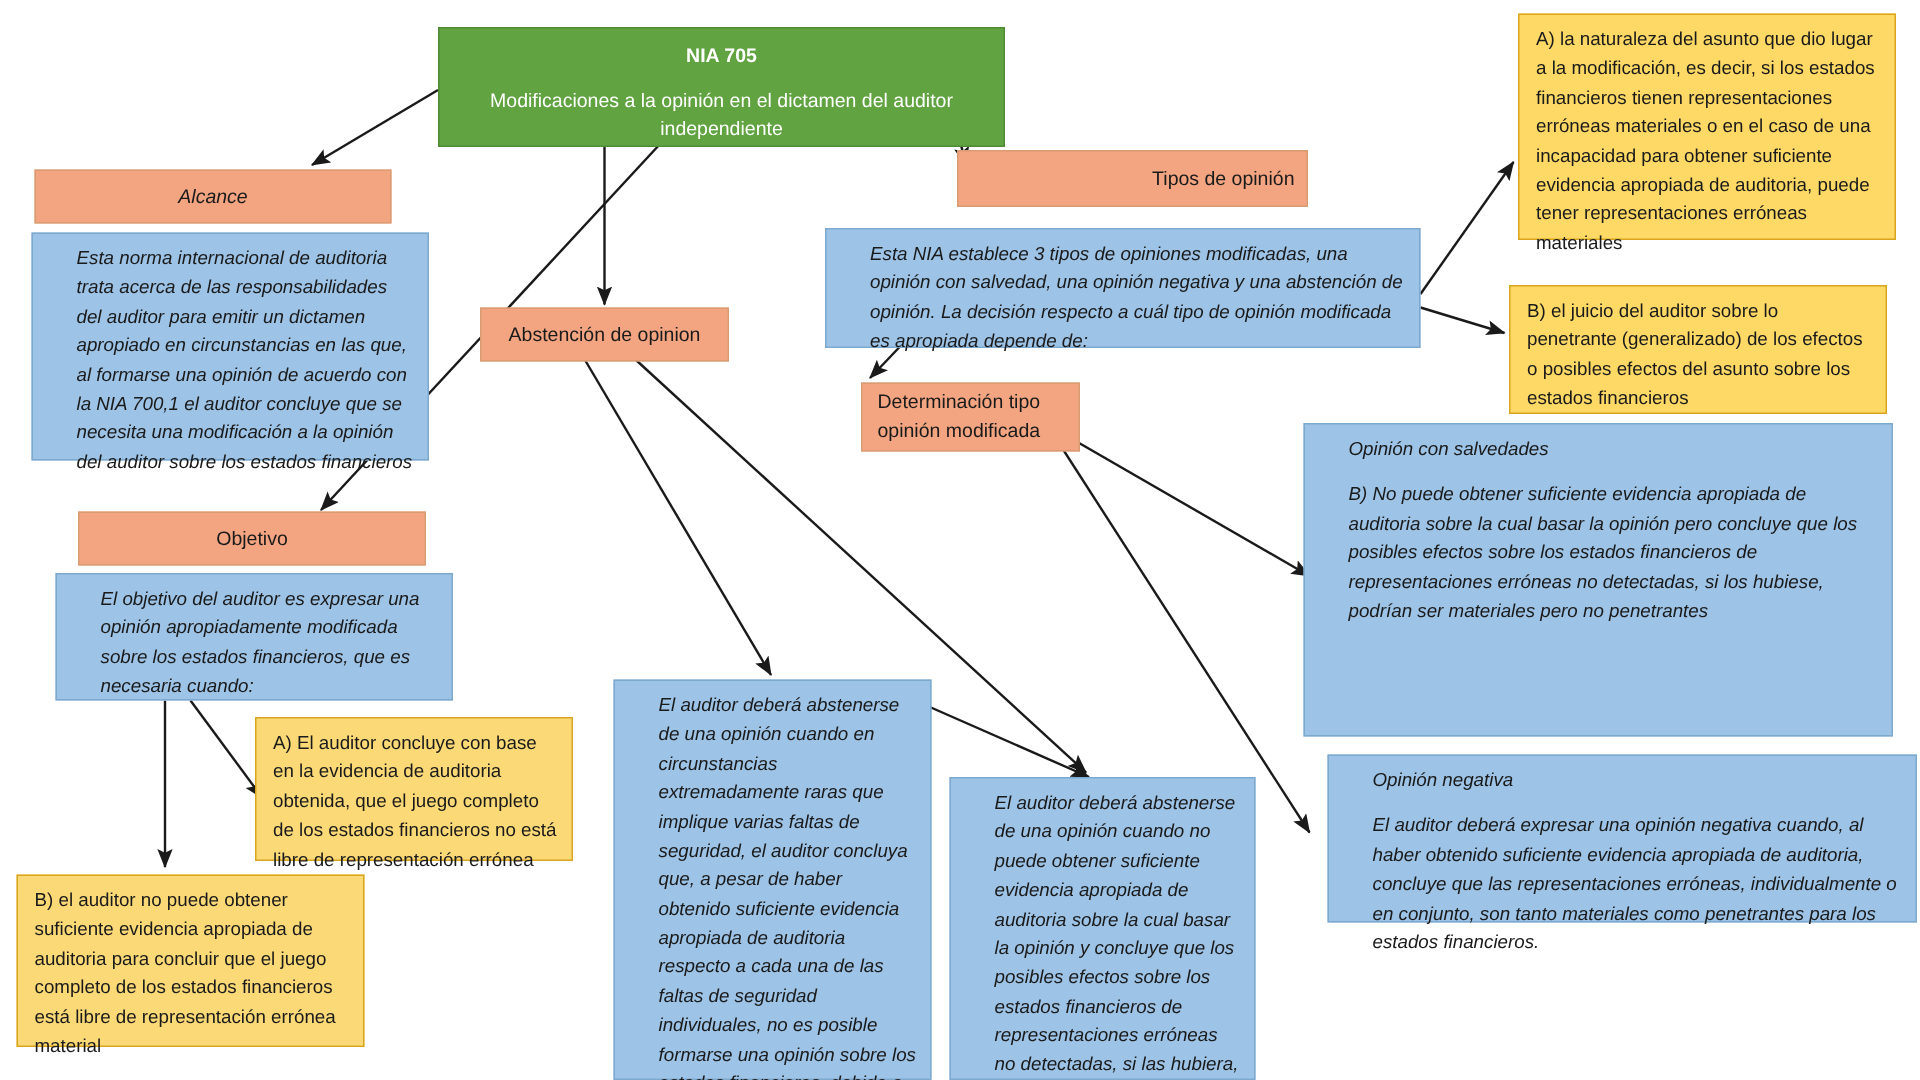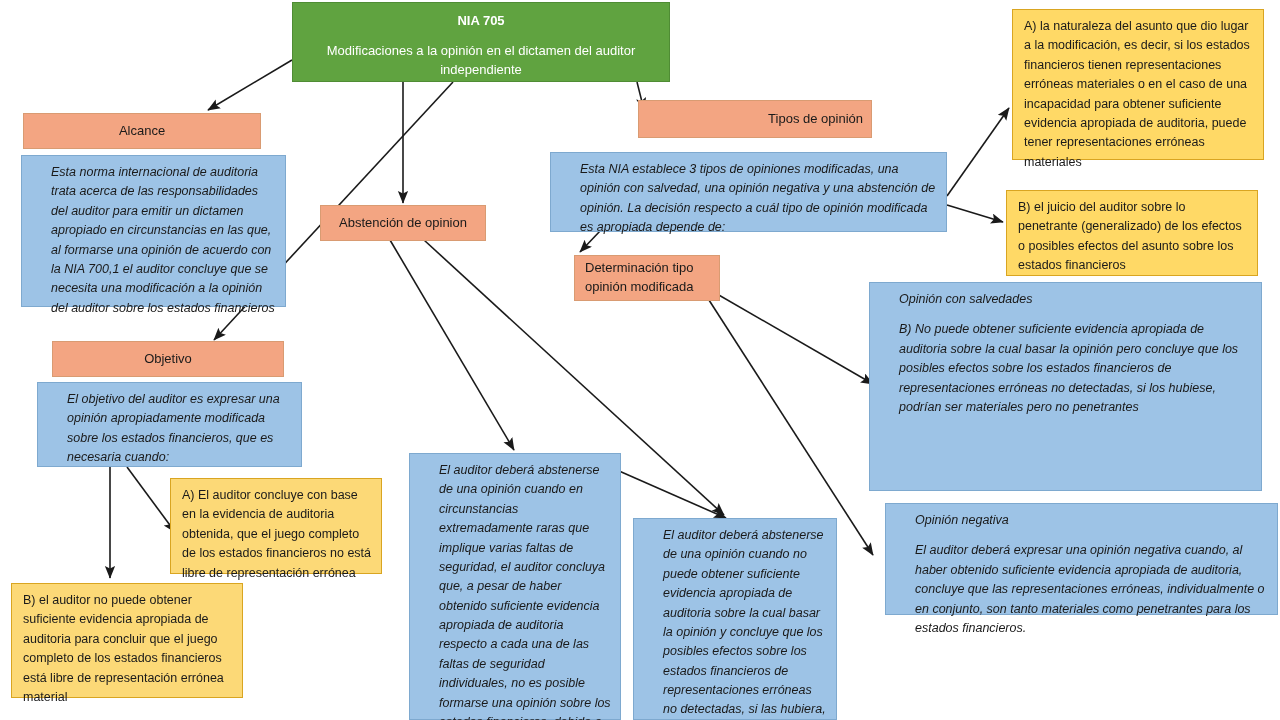--- a/index.html
+++ b/index.html
@@ -127,26 +127,26 @@
       <line x1="110" y1="467" x2="110" y2="578"></line>
 
       <line x1="390" y1="240" x2="514" y2="450"></line>
 
       <line x1="424" y1="240" x2="724" y2="515"></line>
 
       <line x1="610" y1="467" x2="726" y2="518"></line>
     </g>
   </svg>
 
-  <div class="node node-root" style="left:292px; top:2px; width:378px; height:80px;">
+  <div class="node node-root" style="left:292px; top:18px; width:378px; height:80px;">
     <span class="root-title">NIA 705</span>
     <span class="root-sub">Modificaciones a la opinión en el dictamen del auditor independiente</span>
   </div>
 
-  <div class="node node-orange" style="left:23px; top:113px; width:238px; height:36px;">
+  <div class="node node-orange" style="left:23px; top:113px; width:238px; height:36px;font-style:italic;">
     <span>Alcance</span>
   </div>
   <div class="node node-blue" style="left:21px; top:155px; width:265px; height:152px;">
     <p class="para">Esta norma internacional de auditoria trata acerca de las responsabilidades del auditor para emitir un dictamen apropiado en circunstancias en las que, al formarse una opinión de acuerdo con la NIA 700,1 el auditor concluye que se necesita una modificación a la opinión del auditor sobre los estados financieros</p>
   </div>
 
   <div class="node node-orange" style="left:52px; top:341px; width:232px; height:36px;">
     <span>Objetivo</span>
   </div>
   <div class="node node-blue" style="left:37px; top:382px; width:265px; height:85px;">

